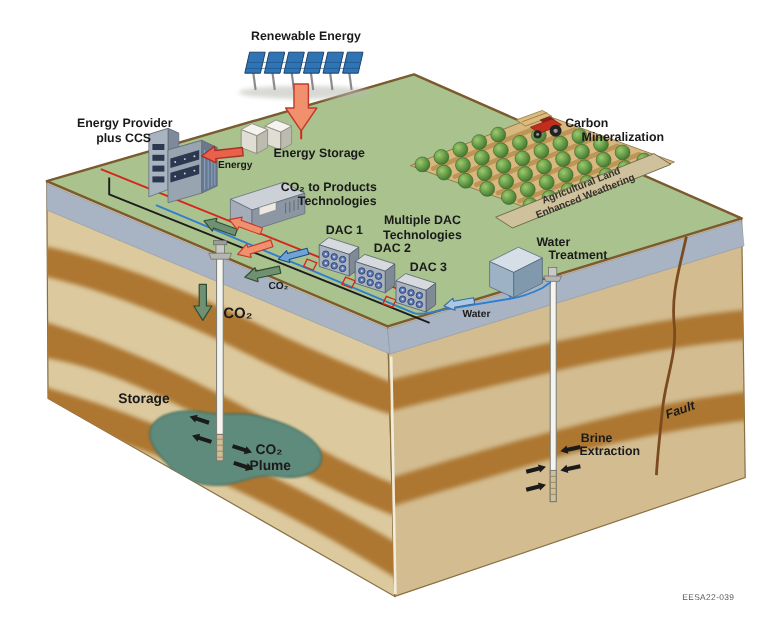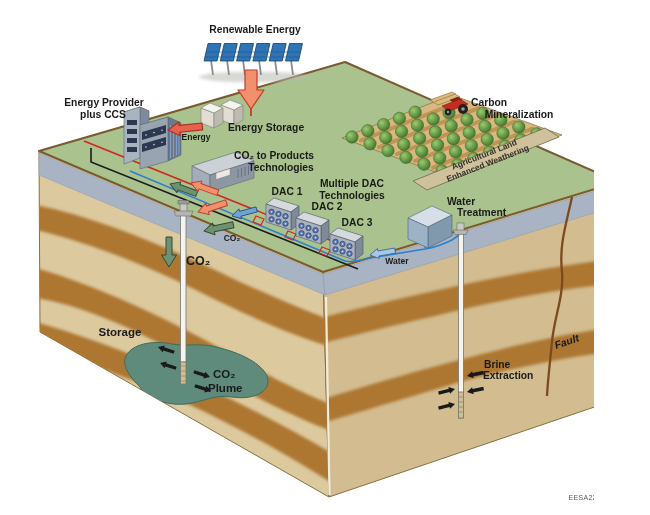--- a/index.html
+++ b/index.html
@@ -1,16 +1,16 @@
 <!DOCTYPE html>
 <html><head>
 <meta charset="utf-8">
 <style>
   html,body{margin:0;padding:0;background:#ffffff;}
-  .stage{position:relative;width:594px;height:515px;background:#22c55e;overflow:hidden;
+  .stage{position:relative;width:650px;height:515px;background:#22c55e;overflow:hidden;
          font-family:"Liberation Sans",sans-serif;}
   svg{position:absolute;left:0;top:0;}
   text{font-family:"Liberation Sans",sans-serif;font-weight:700;fill:#1a1a1a;}
   .t-lg{font-size:10.3px;}
   .t-md{font-size:10.3px;}
   .t-sm{font-size:8.5px;}
   .t-big{font-size:12.5px;}
   .t-plume{font-size:11.5px;}
   .t-strip{font-size:8.4px;fill:#33322a;}
   .t-fault{font-size:10.5px;font-style:italic;}

